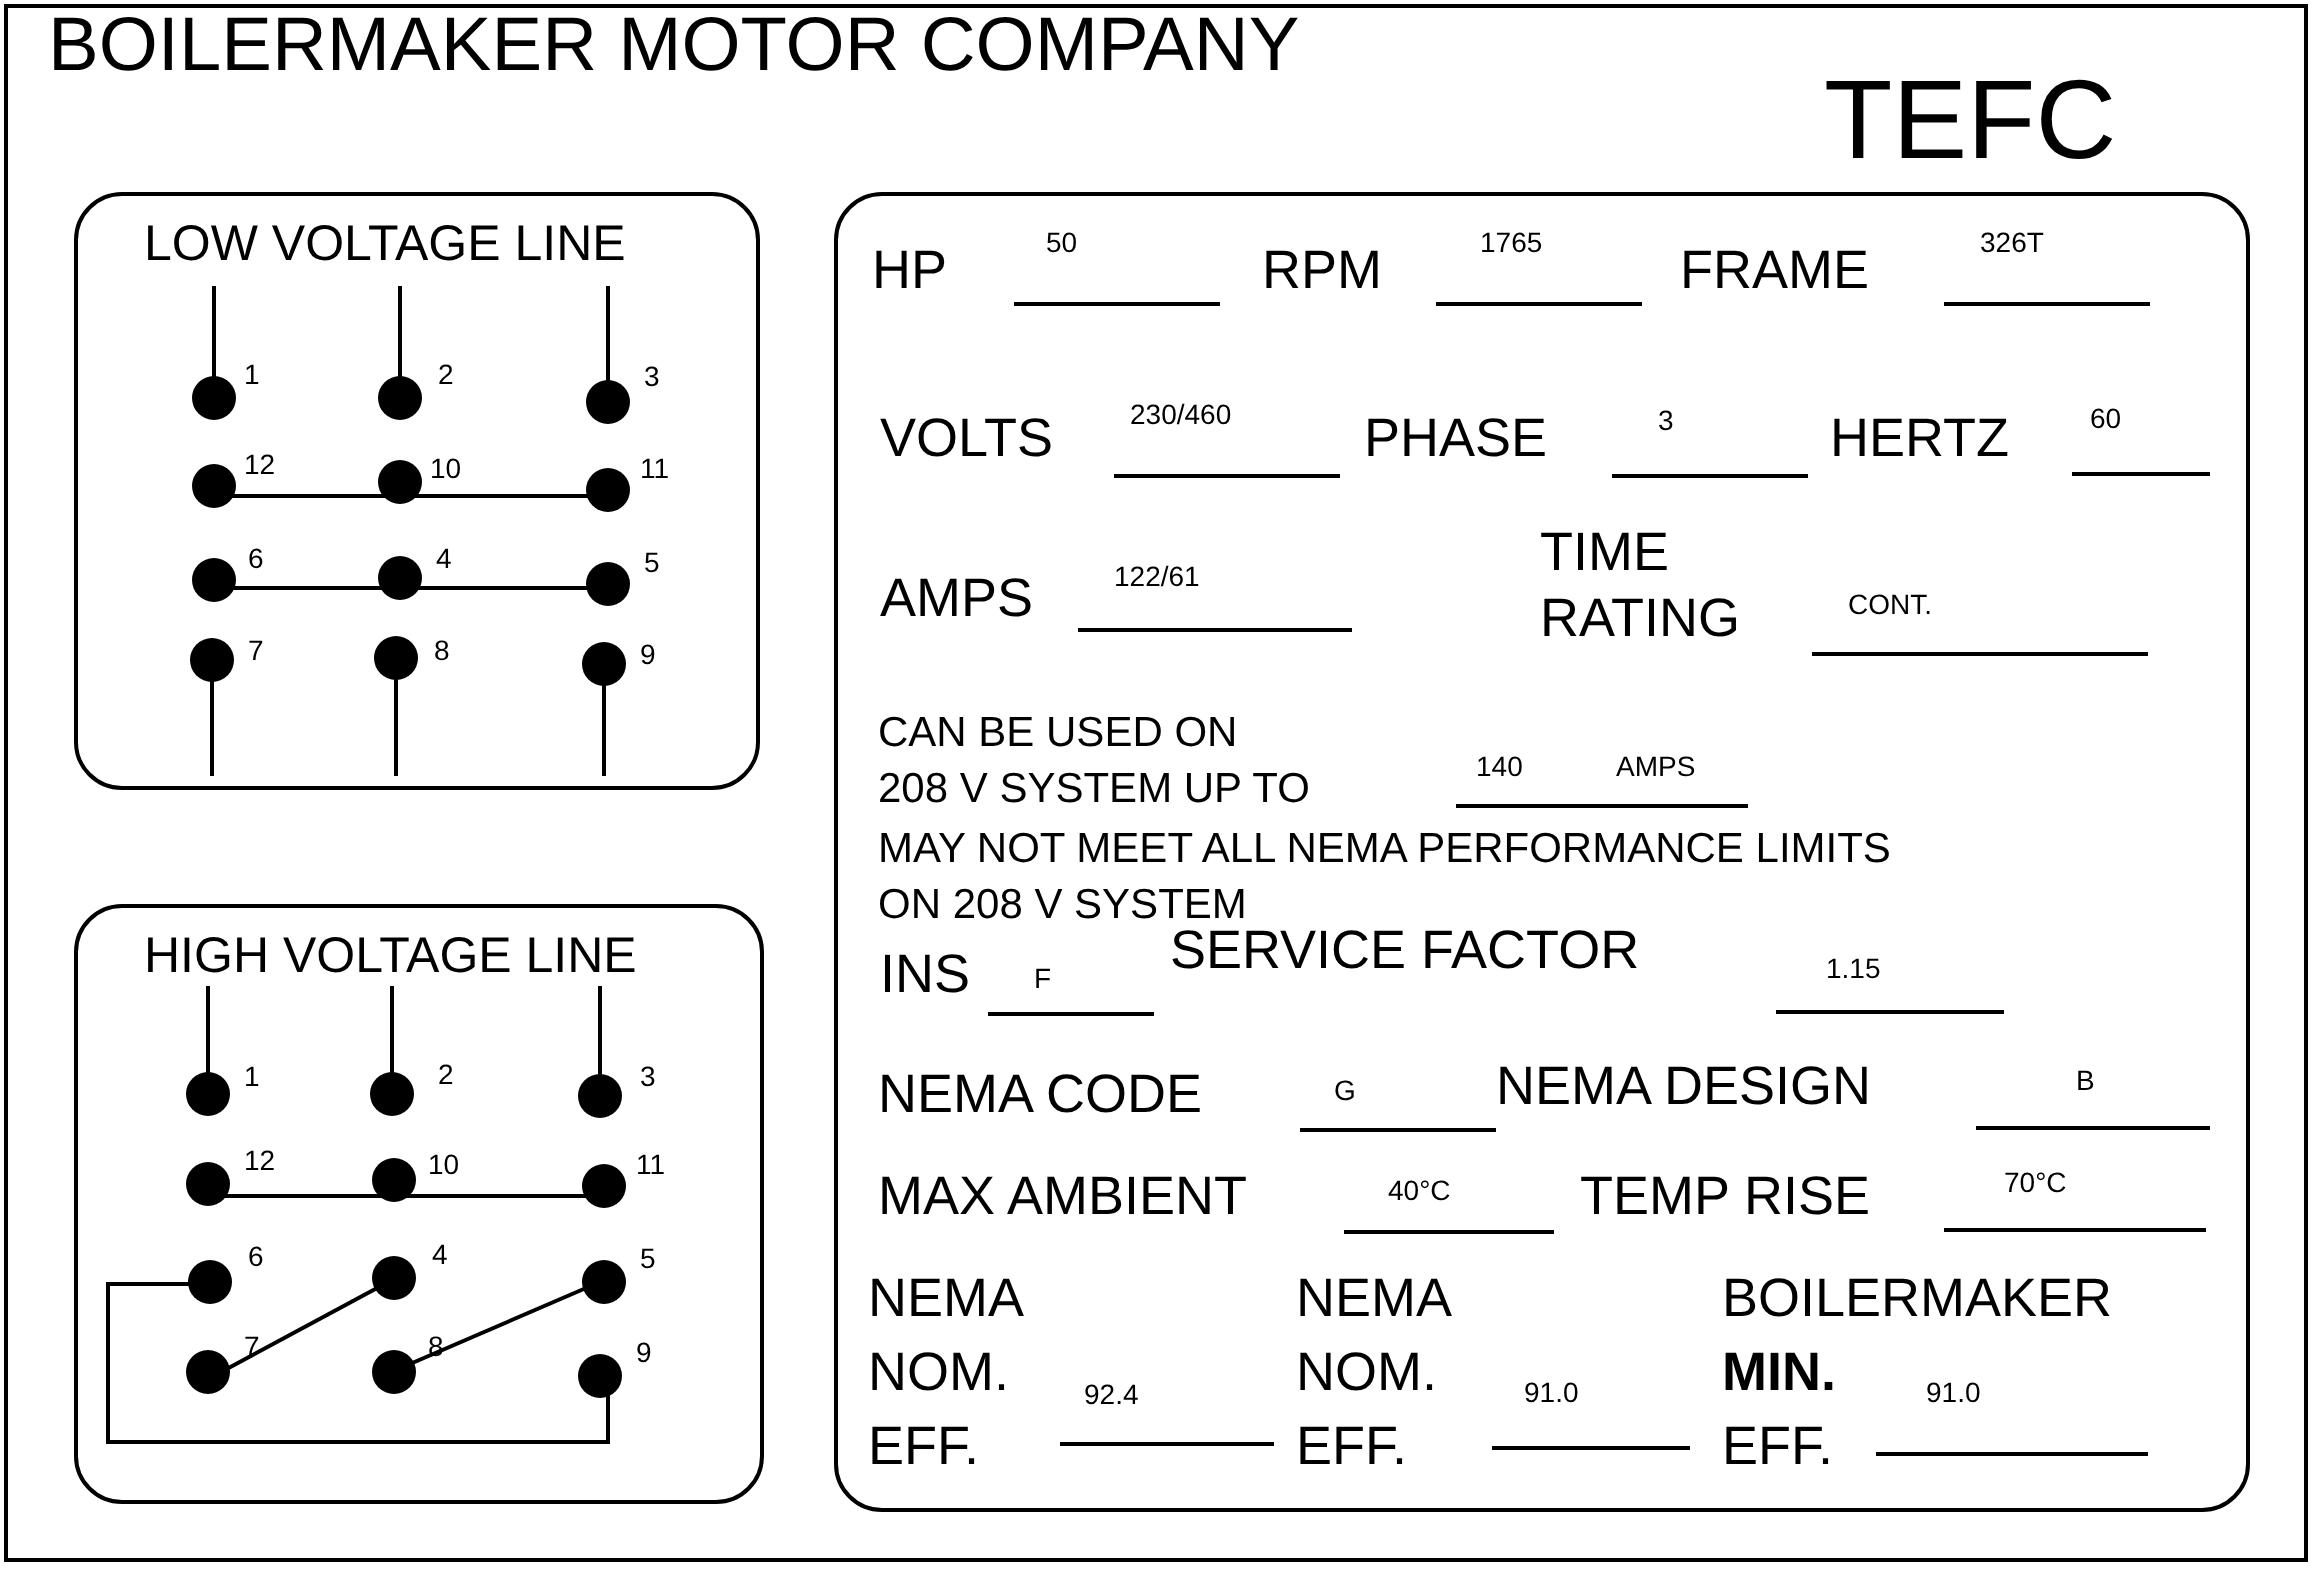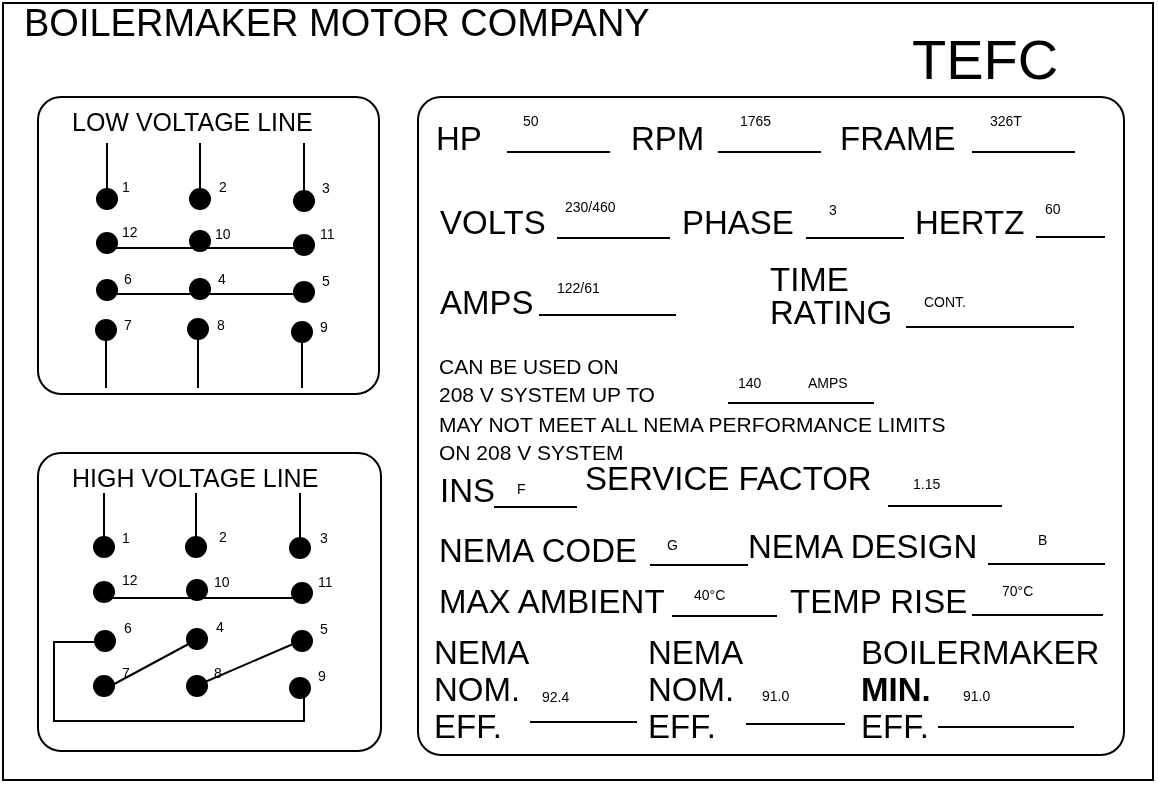--- a/index.html
+++ b/index.html
@@ -3,21 +3,21 @@
 <meta charset="utf-8">
 <style>
   html,body{margin:0;padding:0;background:#fff;}
   body{width:1158px;height:785px;position:relative;overflow:hidden;font-family:"Liberation Sans",sans-serif;color:#000;}
   .frame{position:absolute;left:2px;top:2px;width:1152px;height:779px;border:2px solid #000;box-sizing:border-box;}
   .abs{position:absolute;white-space:nowrap;line-height:1;}
   .title{left:24px;top:4px;font-size:38px;}
   .tefc{left:890px;top:32px;font-size:56px;margin-left:22px;}
   .box{position:absolute;border:2px solid #000;border-radius:24px;box-sizing:border-box;}
   svg{position:absolute;left:0;top:0;}
-  .lbl{font-size:33px;text-align:right;}
+  .lbl{font-size:27px;text-align:right;}
   .val{font-size:14px;}
   .small{font-size:21px;}
   .uline{position:absolute;height:0;border-top:2px solid #000;}
 </style>
 </head>
 <body>
 
 <div class="frame"></div>
 
 <div class="abs title">BOILERMAKER MOTOR COMPANY</div>

